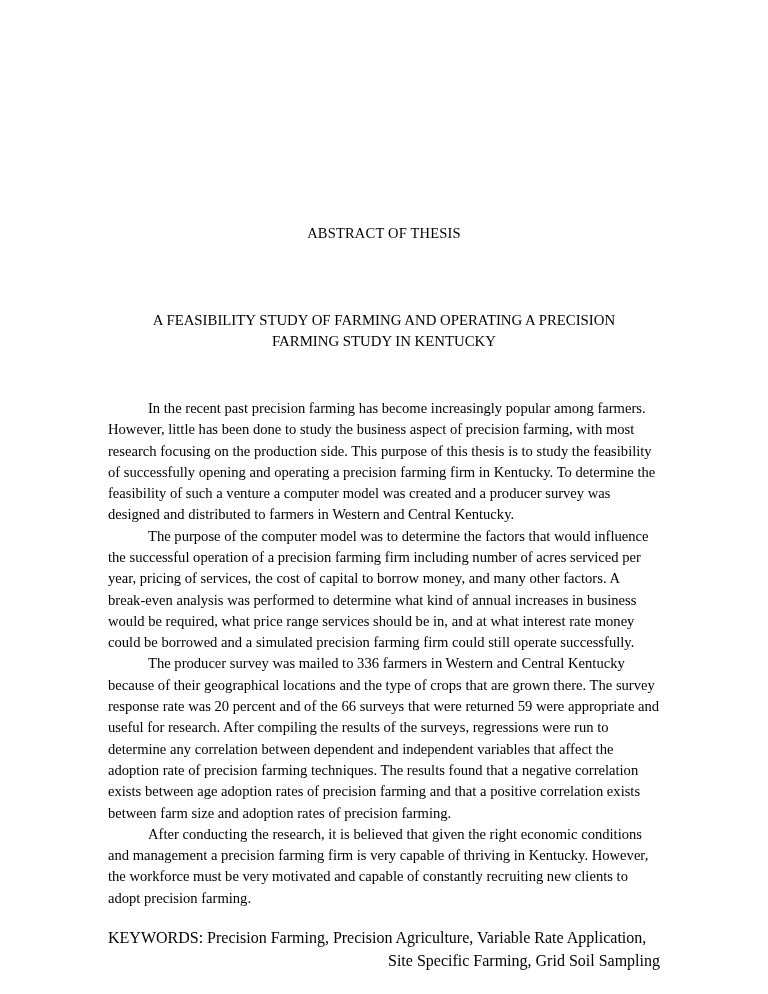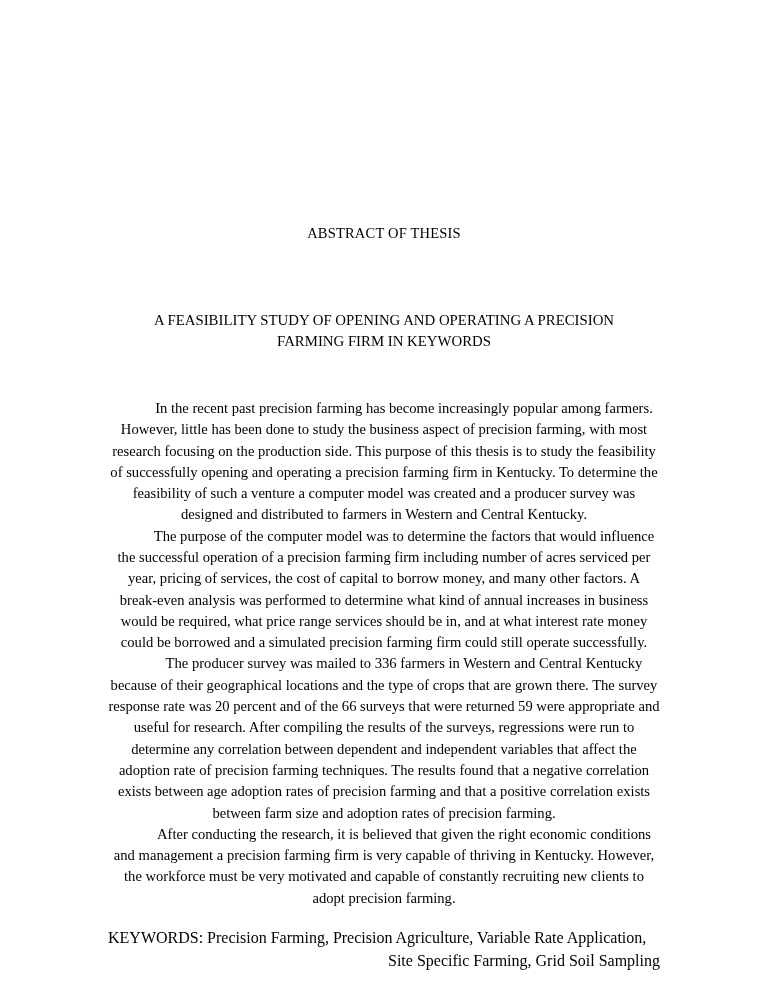--- a/index.html
+++ b/index.html
@@ -44,21 +44,20 @@
   }
   .body-block {
     margin-top: 45px;
     font-size: 14.6px;
     line-height: 1.46;
     text-align: left;
   }
   .para {
     margin: 0;
     text-indent: 40px;
-    text-align: center;
   }
   .keywords {
     margin-top: 17px;
     font-size: 16px;
     line-height: 1.46;
   }
   .keywords .kw-line2 {
     display: block;
     padding-left: 100px;
     text-align: right;
@@ -66,22 +65,22 @@
 </style>
 </head>
 <body>
 
 <div class="page">
   <div class="content">
 
     <div class="heading-abstract">ABSTRACT OF THESIS</div>
 
     <div class="title-block">
-      <span class="title-line">A FEASIBILITY STUDY OF OPENING AND OPERATING A PRECISION</span>
-      <span class="title-line">FARMING FIRM IN KEYWORDS</span>
+      <span class="title-line">A FEASIBILITY STUDY OF FARMING AND OPERATING A PRECISION</span>
+      <span class="title-line">FARMING STUDY IN KENTUCKY</span>
     </div>
 
     <div class="body-block">
       <p class="para">In the recent past precision farming has become increasingly popular among farmers.  However, little has been done to study the business aspect of precision farming, with most research focusing on the production side.  This purpose of this thesis is to study the feasibility of successfully opening and operating a precision farming firm in Kentucky.  To determine the feasibility of such a venture a computer model was created and a producer survey was designed and distributed to farmers in Western and Central Kentucky.</p>
       <p class="para">The purpose of the computer model was to determine the factors that would influence the successful operation of a precision farming firm including number of acres serviced per year, pricing of services, the cost of capital to borrow money, and many other factors.  A break-even analysis was performed to determine what kind of annual increases in business would be required, what price range services should be in, and at what interest rate money could be borrowed and a simulated precision farming firm could still operate successfully.</p>
       <p class="para">The producer survey was mailed to 336 farmers in Western and Central Kentucky because of their geographical locations and the type of crops that are grown there.  The survey response rate was 20 percent and of the 66 surveys that were returned 59 were appropriate and useful for research.  After compiling the results of the surveys, regressions were run to determine any correlation between dependent and independent variables that affect the adoption rate of precision farming techniques.  The results found that a negative correlation exists between age adoption rates of precision farming and that a positive correlation exists between farm size and adoption rates of precision farming.</p>
       <p class="para">After conducting the research, it is believed that given the right economic conditions and management a precision farming firm is very capable of thriving in Kentucky.  However, the workforce must be very motivated and capable of constantly recruiting new clients to adopt precision farming.</p>
 
       <div class="keywords">
         <span>KEYWORDS:  Precision Farming, Precision Agriculture, Variable Rate Application,</span>

